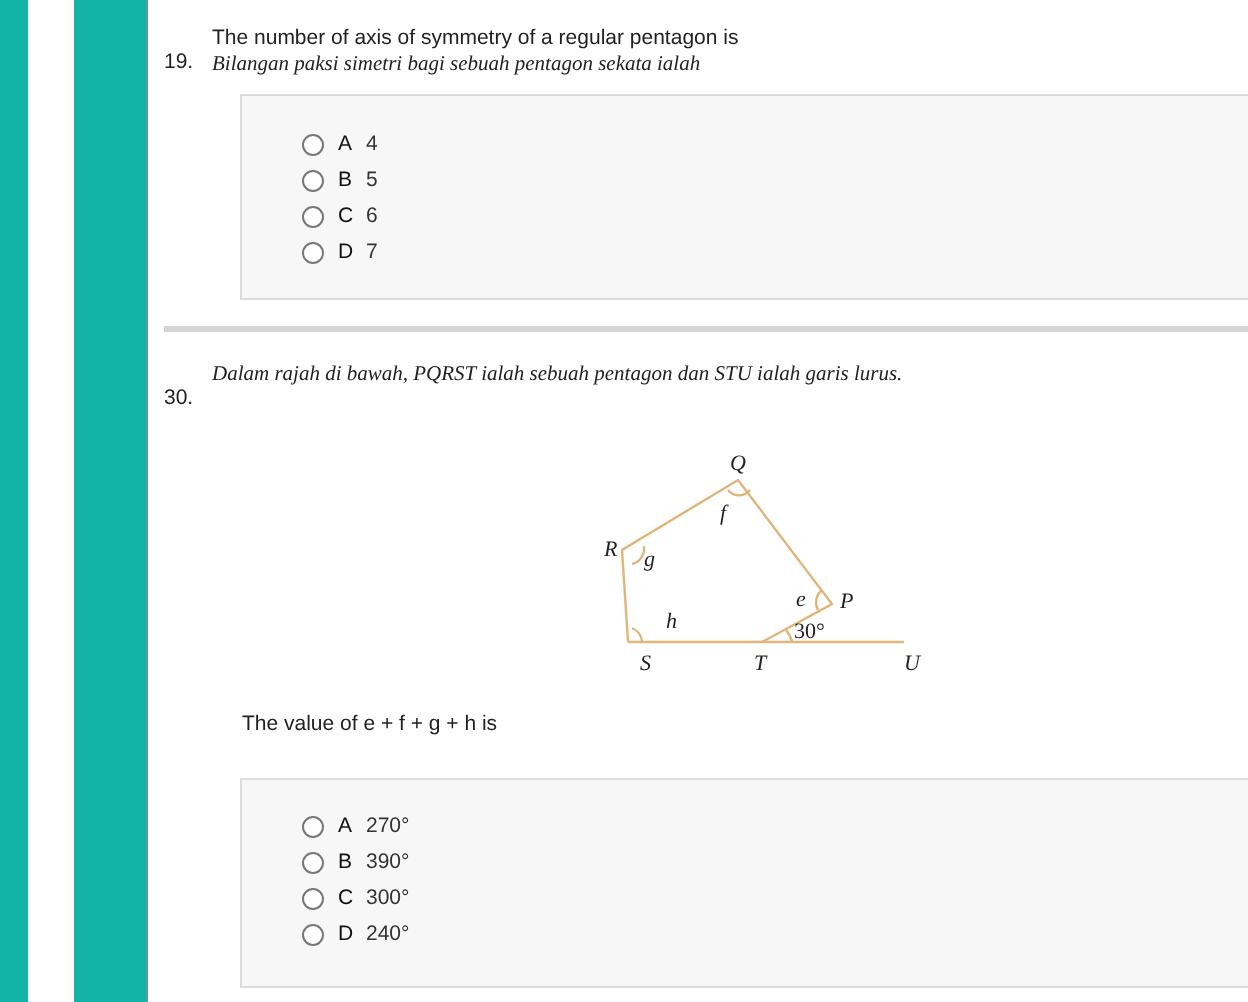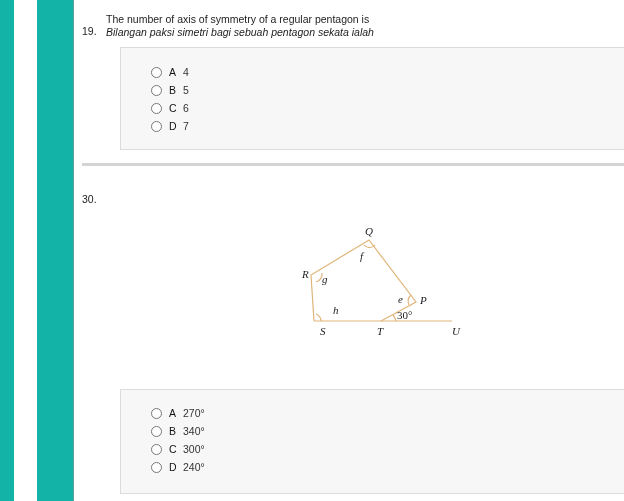--- a/index.html
+++ b/index.html
@@ -8,21 +8,21 @@
     background: #ffffff;
     font-family: "Liberation Sans", sans-serif;
     color: #222;
   }
   .bar { position: absolute; top: 0; height: 501px; background: #14b3a8; }
   .bar1 { left: 0; width: 14px; }
   .bar2 { left: 37px; width: 36px; border-right: 1px solid #5e9e99; }
   .q { position: absolute; left: 82px; font-size: 10.5px; line-height: 13px; }
   .q-num { position: absolute; left: 0; top: 0; font-weight: normal; margin-top: 12px; }
   .q-text { position: absolute; left: 24px; top: 0; white-space: nowrap; }
-  .q-text .ital { font-style: italic; }
+  .q-text .ital { font-style: italic; font-family: Liberation Serif, serif; }
   .options {
     position: absolute; background: #f7f7f7;
     border: 1px solid #dcdcdc; border-right: none;
   }
   .opt { position: absolute; left: 30px; height: 16px; display: flex; align-items: center; font-size: 10.5px; }
   .radio { width: 11px; height: 11px; border: 1px solid #777; border-radius: 50%; background: #fff; box-sizing: border-box; margin-right: 7px; }
   .opt-letter { width: 14px; color: #111; }
   .opt-val { color: #333; }
   .divider { position: absolute; left: 82px; top: 163px; width: 542px; height: 3px; background: #d4d4d4; }
   .diagram { position: absolute; left: 280px; top: 215px; }
@@ -62,20 +62,21 @@
     <span class="opt-letter">D</span>
     <span class="opt-val">7</span>
   </div>
 </div>
 
 <div class="divider"></div>
 
 <div class="q" style="top:181px; width:542px; height:30px;">
   <span class="q-num">30.</span>
   <div class="q-text">
+    <div class="ital">Dalam rajah di bawah, PQRST ialah sebuah pentagon dan STU ialah garis lurus.</div>
   </div>
 </div>
 
 <svg class="diagram" width="200" height="125" viewBox="0 0 200 125">
   <g stroke="#e0b57a" stroke-width="1.2" fill="none">
     <polyline points="34,106 172,106"></polyline>
     <polyline points="101,106 136,87 89,25 31,60 34,106"></polyline>
     <path d="M84,30 A7,7 0 0 0 95,30"></path>
     <path d="M36,67 A8,8 0 0 0 42,58"></path>
     <path d="M41,106 A8,8 0 0 0 36,99"></path>
@@ -89,32 +90,33 @@
   <text x="53" y="99">h</text>
   <text x="40" y="120">S</text>
   <text x="97" y="120">T</text>
   <text x="172" y="120">U</text>
   <text x="118" y="88">e</text>
   <text x="140" y="89">P</text>
   <text x="117" y="104" style="font-style:normal">30°</text>
 </svg>
 
 <div class="q" style="top:356px; left:121px; width:300px; height:28px;">
+  <div>The value of e + f + g + h is</div>
 </div>
 
 <div class="options" style="left:120px; top:389px; width:504px; height:103px;">
   <div class="opt" style="top:15px;">
     <span class="radio"></span>
     <span class="opt-letter">A</span>
     <span class="opt-val">270°</span>
   </div>
   <div class="opt" style="top:33px;">
     <span class="radio"></span>
     <span class="opt-letter">B</span>
-    <span class="opt-val">340°</span>
+    <span class="opt-val">390°</span>
   </div>
   <div class="opt" style="top:51px;">
     <span class="radio"></span>
     <span class="opt-letter">C</span>
     <span class="opt-val">300°</span>
   </div>
   <div class="opt" style="top:69px;">
     <span class="radio"></span>
     <span class="opt-letter">D</span>
     <span class="opt-val">240°</span>

